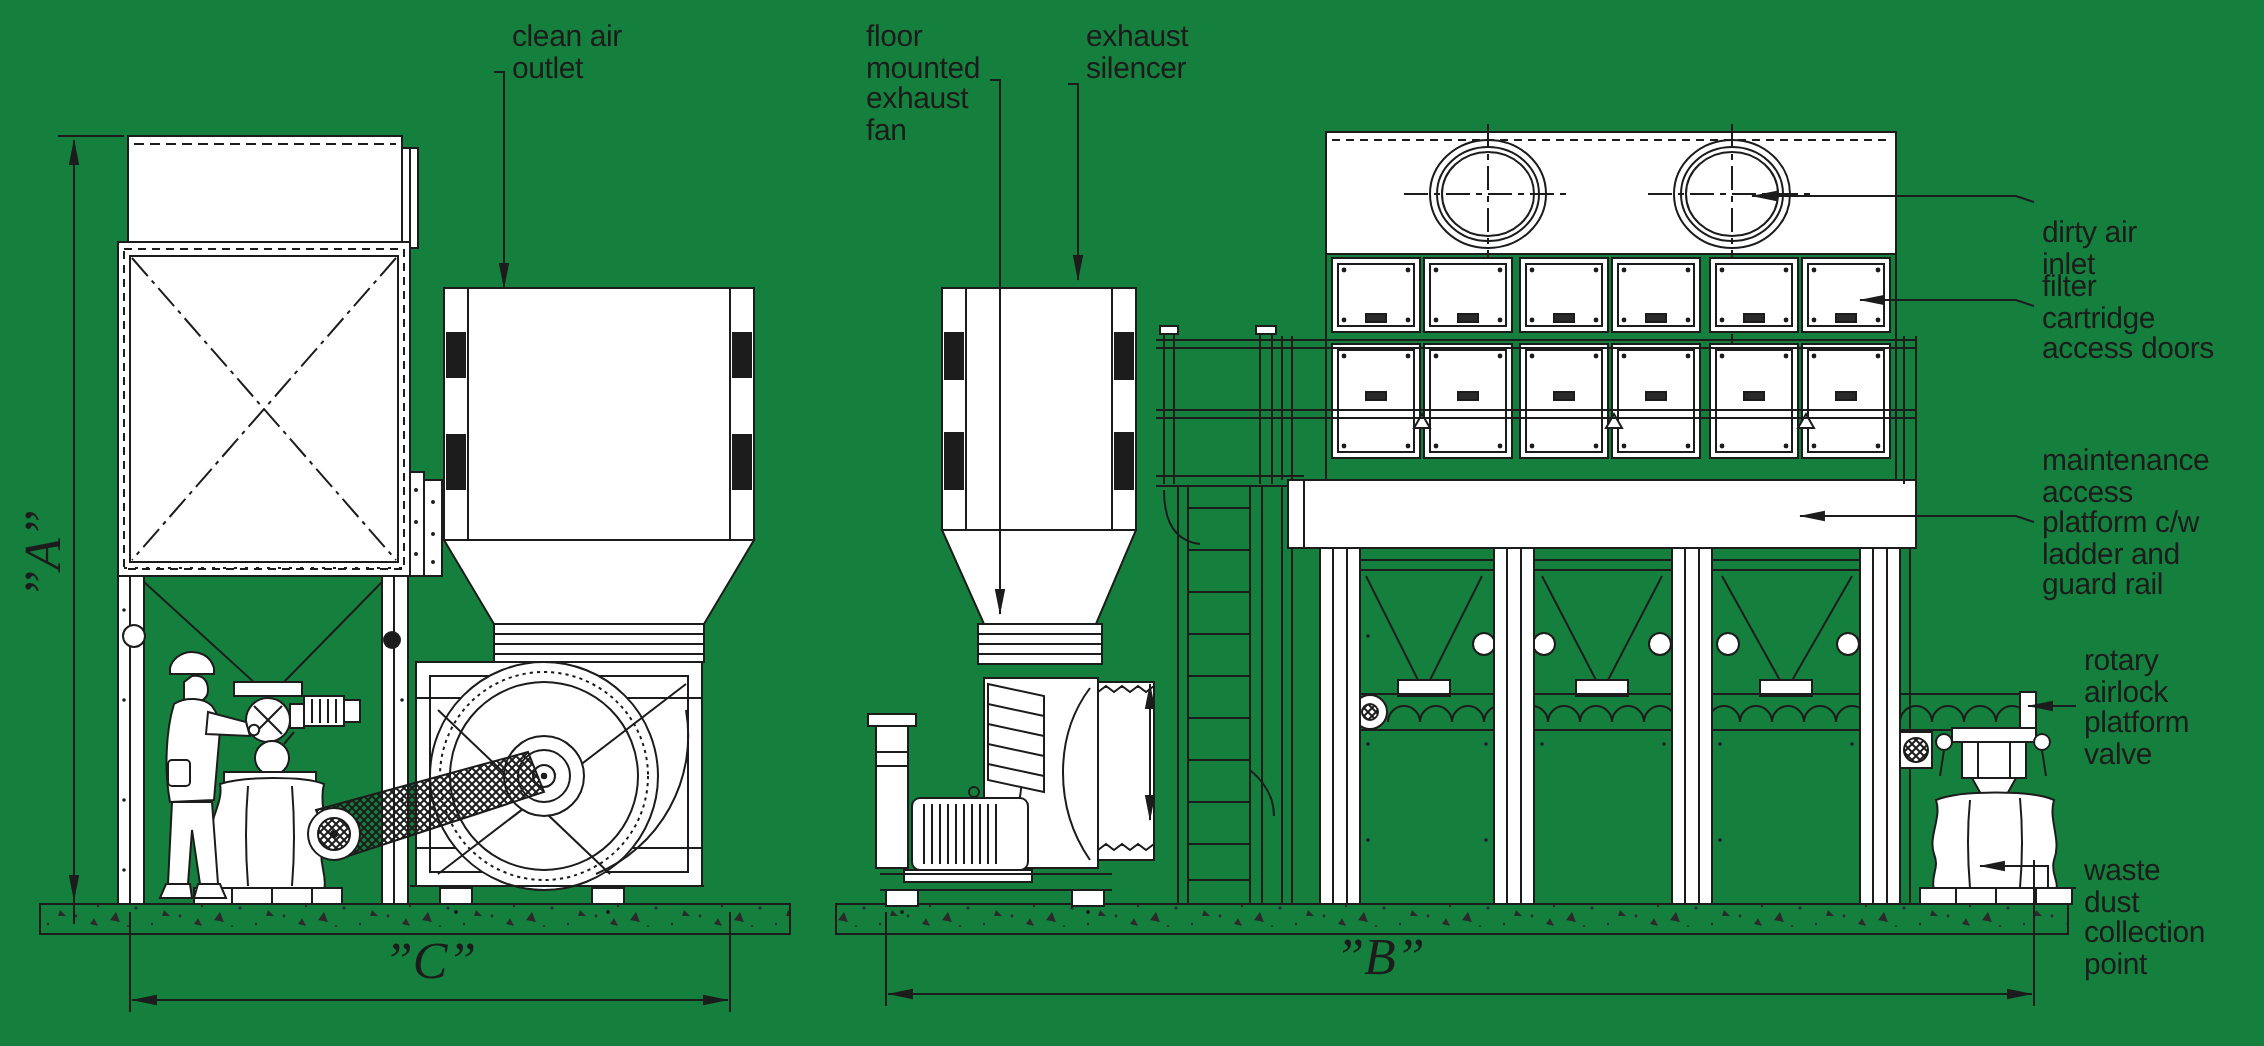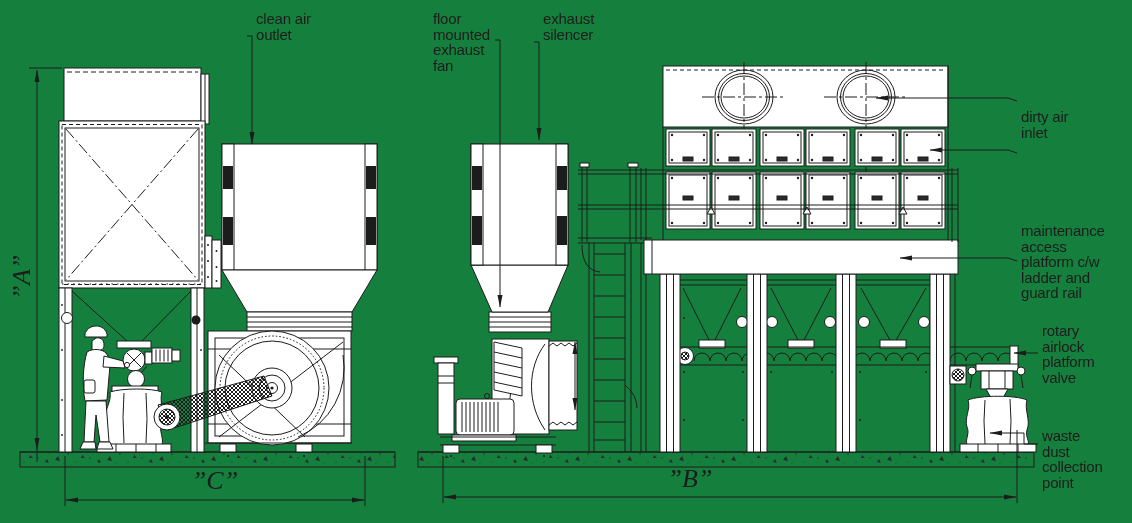--- a/index.html
+++ b/index.html
@@ -452,20 +452,23 @@
 <div class="lbl" style="left:256px;top:11px;">clean air
 outlet</div>
 <div class="lbl" style="left:433px;top:11px;">floor
 mounted
 exhaust
 fan</div>
 <div class="lbl" style="left:543px;top:11px;">exhaust
 silencer</div>
 <div class="lbl" style="left:1021px;top:83px;margin-top:26px;">dirty air
 inlet</div>
+<div class="lbl" style="left:1021px;top:136px;">filter
+cartridge
+access doors</div>
 <div class="lbl" style="left:1021px;top:223px;">maintenance
 access
 platform c/w
 ladder and
 guard rail</div>
 <div class="lbl" style="left:1042px;top:323px;">rotary
 airlock
 platform
 valve</div>
 <div class="lbl" style="left:1042px;top:428px;">waste

